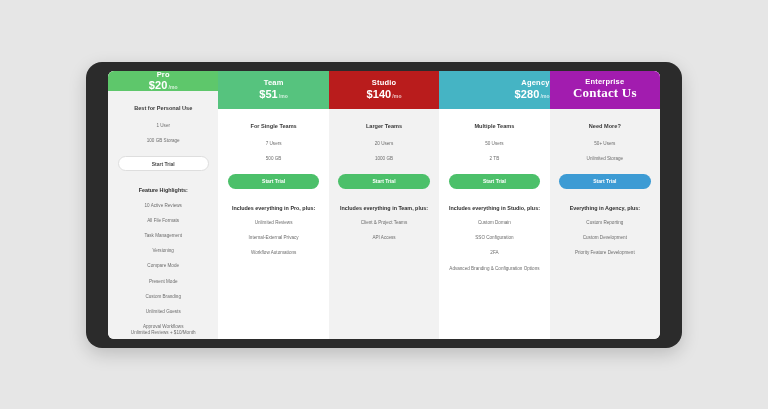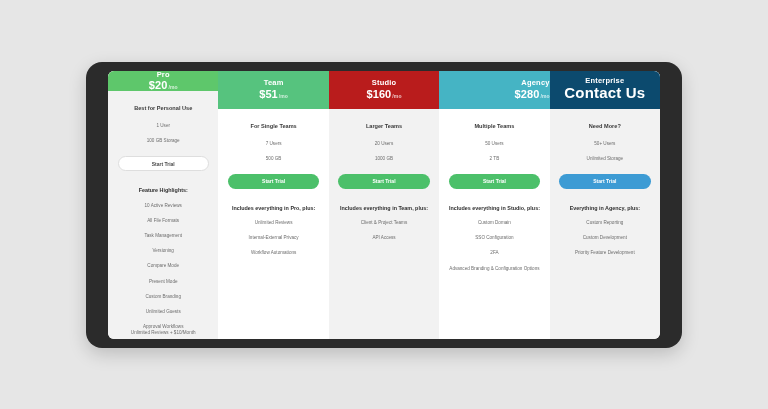--- a/index.html
+++ b/index.html
@@ -69,22 +69,23 @@
     align-items: baseline;
     justify-content: center;
   }
   .plan-price .per {
     font-size: 5px;
     font-weight: bold;
     opacity: 0.75;
     margin-left: 1px;
   }
   .plan-price.contact {
-    font-size: 15px;
+    font-size: 13px;
     letter-spacing: 0.2px;
+    font-family: Liberation Serif, serif;
   }
 
   .plan-body {
     flex: 1;
     display: flex;
     flex-direction: column;
     align-items: center;
     padding: 0 5px;
     position: relative;
   }
@@ -198,21 +199,21 @@
           <div class="feature-title">Includes everything in Pro, plus:</div>
           <div class="feature-item">Unlimited Reviews</div>
           <div class="feature-item">Internal-External Privacy</div>
           <div class="feature-item">Workflow Automations</div>
         </div>
       </div>
       <div class="plan-col shaded">
         <div class="plan-header" style="background: #b91c1c;">
           <div class="plan-name">Studio</div>
           <div class="plan-price">
-            <span>$160</span>
+            <span>$140</span>
             <span class="per">/mo</span>
           </div>
         </div>
         <div class="plan-body">
           <div class="tagline">Larger Teams</div>
           <div class="spec first">20 Users</div>
           <div class="spec">1000 GB</div>
           <button class="cta solid-green">Start Trial</button>
           <div class="feature-title">Includes everything in Team, plus:</div>
           <div class="feature-item">Client &amp; Project Teams</div>
@@ -233,21 +234,21 @@
           <div class="spec">2 TB</div>
           <button class="cta solid-green">Start Trial</button>
           <div class="feature-title">Includes everything in Studio, plus:</div>
           <div class="feature-item">Custom Domain</div>
           <div class="feature-item">SSO Configuration</div>
           <div class="feature-item">2FA</div>
           <div class="feature-item">Advanced Branding &amp; Configuration Options</div>
         </div>
       </div>
       <div class="plan-col shaded">
-        <div class="plan-header" style="background: #0c4a6e;">
+        <div class="plan-header" style="background: #a21caf;">
           <div class="plan-name">Enterprise</div>
           <div class="plan-price contact">
             <span>Contact Us</span>
           </div>
         </div>
         <div class="plan-body">
           <div class="tagline">Need More?</div>
           <div class="spec first">50+ Users</div>
           <div class="spec">Unlimited Storage</div>
           <button class="cta solid-blue">Start Trial</button>

